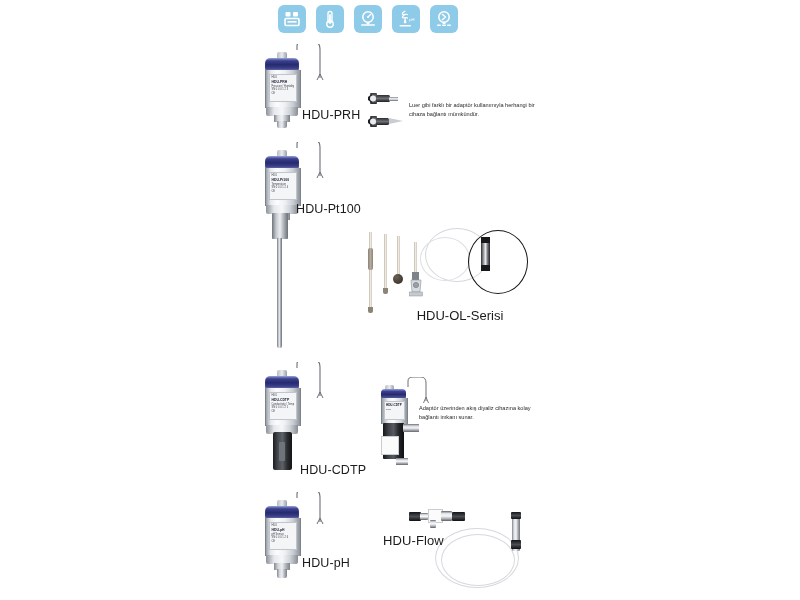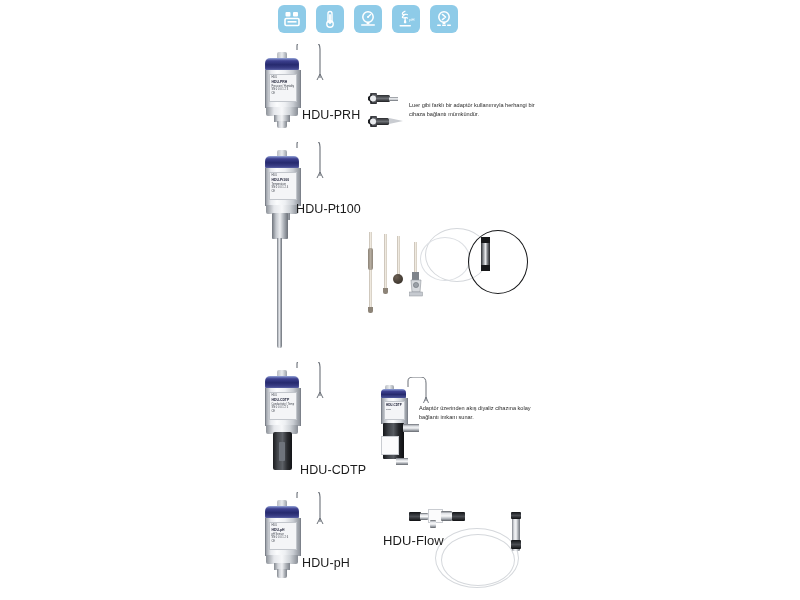--- a/index.html
+++ b/index.html
@@ -407,20 +407,21 @@
   <div class="ol-cable" style="left:420px; top:237px; width:48px; height:42px; border-color:#dcdfe3;"></div>
 
   <div class="ol-module" style="left:481px; top:237px;">
     <div class="band" style="top:0;"></div>
     <div class="band" style="top:28px;"></div>
   </div>
 
   <div class="ol-blackcable" style="left:468px; top:230px; width:58px; height:62px;"></div>
 
   <div class="center-label" style="left:355px; top:307px; width:210px;">
+    <div>HDU-OL-Serisi</div>
   </div>
 
   <svg class="abs" style="left:290px; top:362px;" width="50" height="50">
     <path d="M7 6 L7 2 Q7 -2 12 -2 L24 -2 Q30 -2 30 5 L30 34" stroke="#6a6f77" stroke-width="1.1" fill="none"></path>
     <path d="M30 30 L27 36 M30 30 L33 36" stroke="#6a6f77" stroke-width="1" fill="none"></path>
   </svg>
 
   <div class="device" style="left:265px; top:376px;">
     <div class="dev-neck"></div>
     <div class="dev-cap"></div>

